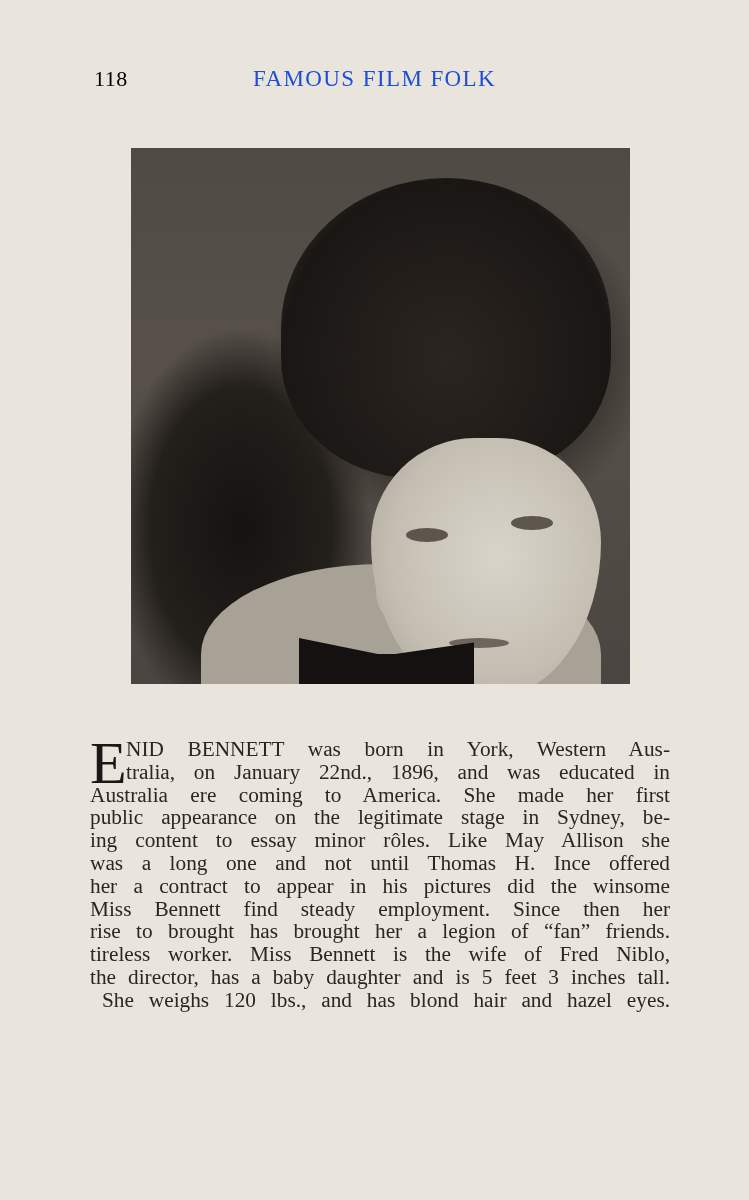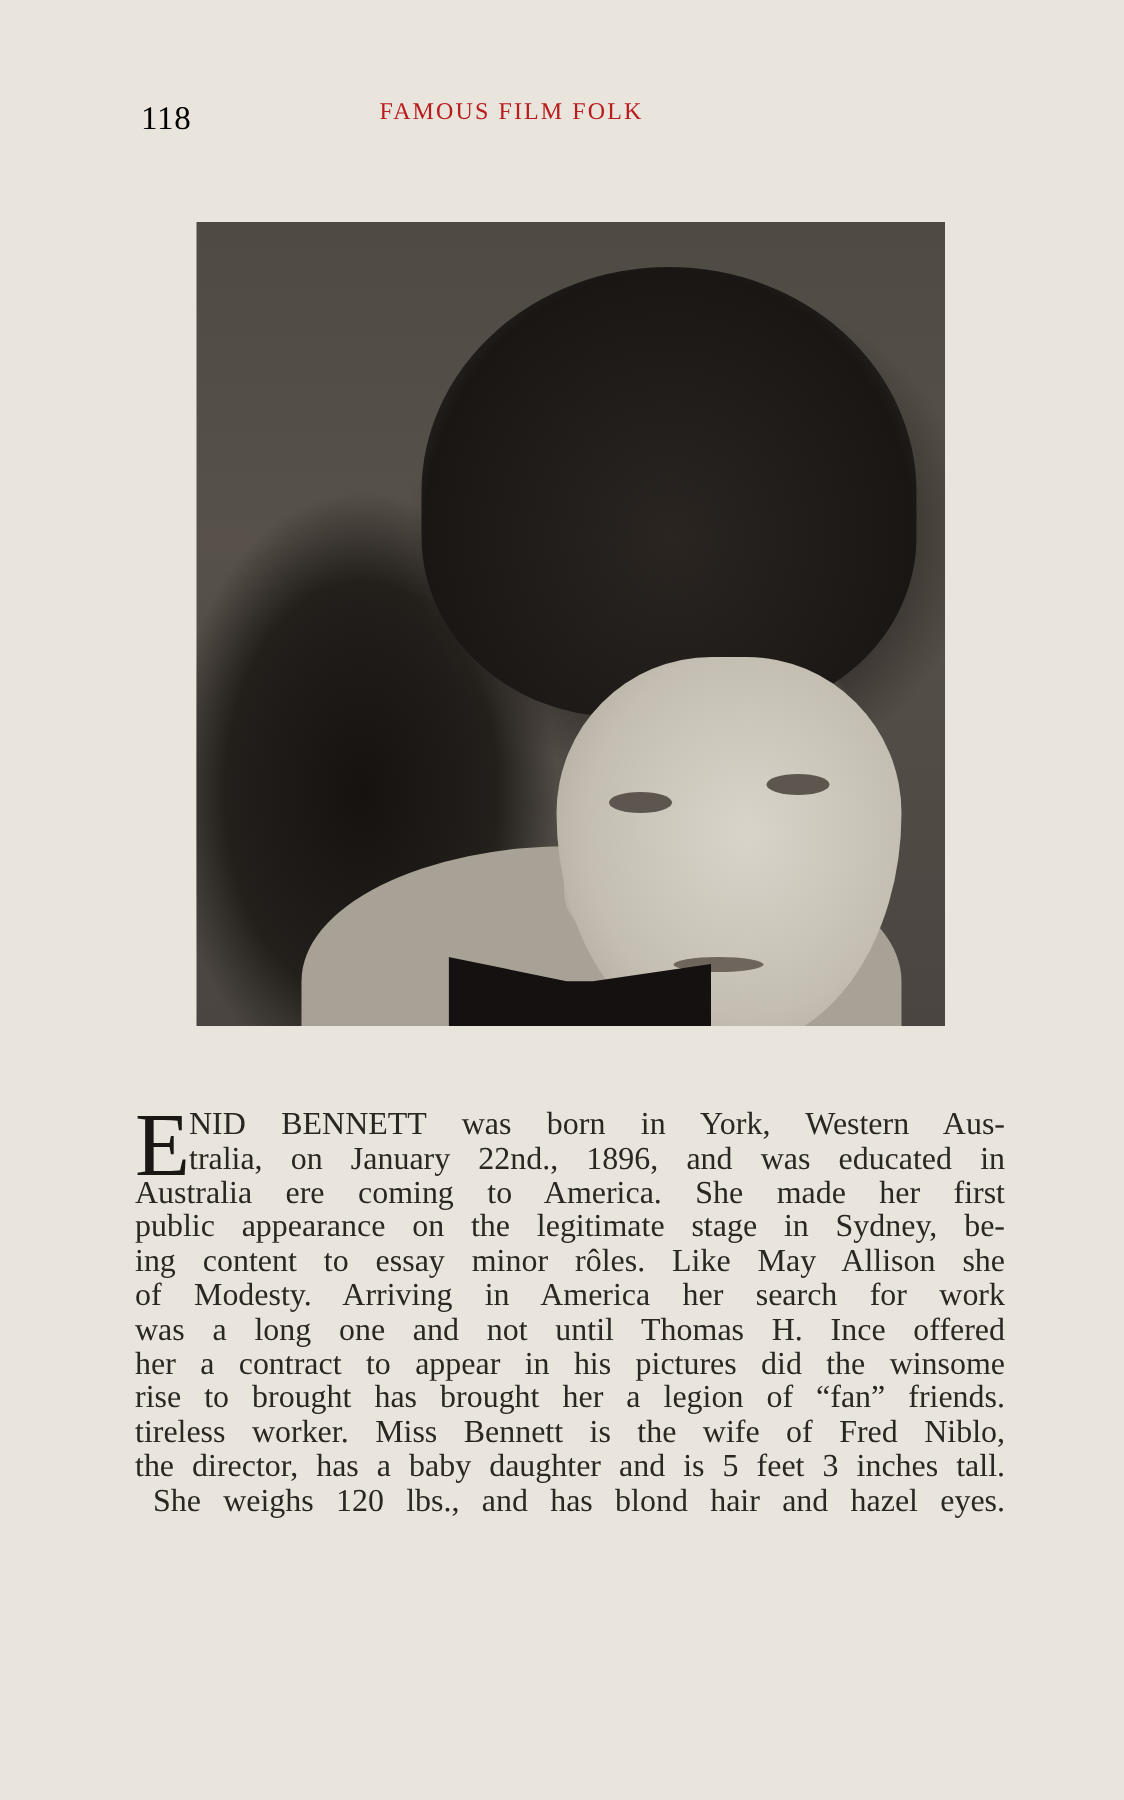--- a/index.html
+++ b/index.html
@@ -9,21 +9,21 @@
     position: relative; overflow: hidden;
     font-family: "Liberation Serif", "DejaVu Serif", serif;
     color: #2a2622;
   }
   .page-number {
     position: absolute; left: 94px; top: 66px;
     font-size: 22px; letter-spacing: 0.5px; color: #000000;
   }
   .running-head {
     position: absolute; left: 253px; top: 66px;
-    font-size: 16px; letter-spacing: 1.4px; color: #b91c1c;
+    font-size: 23px; letter-spacing: 1.4px; color: #1d4ed8;
   }
   .photo {
     position: absolute; left: 131px; top: 148px;
     width: 499px; height: 536px;
     background:
       radial-gradient(ellipse 95px 120px at 355px 380px, #d8d3c8 0%, #bdb6aa 55%, rgba(0,0,0,0) 100%),
       radial-gradient(ellipse 190px 170px at 330px 210px, #1e1a17 0%, #2d2824 60%, rgba(0,0,0,0) 100%),
       radial-gradient(ellipse 130px 200px at 110px 380px, #151210 0%, #231f1b 70%, rgba(0,0,0,0) 100%),
       linear-gradient(180deg, #4f4a44 0%, #57514a 40%, #4a4540 100%);
     overflow: hidden;
@@ -83,20 +83,20 @@
   <div class="bow"></div>
 </div>
 
 <div class="bio">
   <span class="dropcap">E</span>
   <span class="line cap-line">NID BENNETT was born in York, Western Aus-</span>
   <span class="line cap-line">tralia, on January 22nd., 1896, and was educated in</span>
   <span class="line">Australia ere coming to America.  She made her first</span>
   <span class="line">public appearance on the legitimate stage in Sydney, be-</span>
   <span class="line">ing content to essay minor rôles.  Like May Allison she</span>
-  <span class="line">of Modesty.  Arriving in America her search for work</span>
   <span class="line">was a long one and not until Thomas H. Ince offered</span>
   <span class="line">her a contract to appear in his pictures did the winsome</span>
+  <span class="line">Miss Bennett find steady employment.  Since then her</span>
   <span class="line">rise to brought has brought her a legion of “fan” friends.</span>
   <span class="line">tireless worker.  Miss Bennett is the wife of Fred Niblo,</span>
   <span class="line">the director, has a baby daughter and is 5 feet 3 inches tall.</span>
   <span class="line last">She weighs 120 lbs., and has blond hair and hazel eyes.</span>
 </div>
 
 </body></html>

